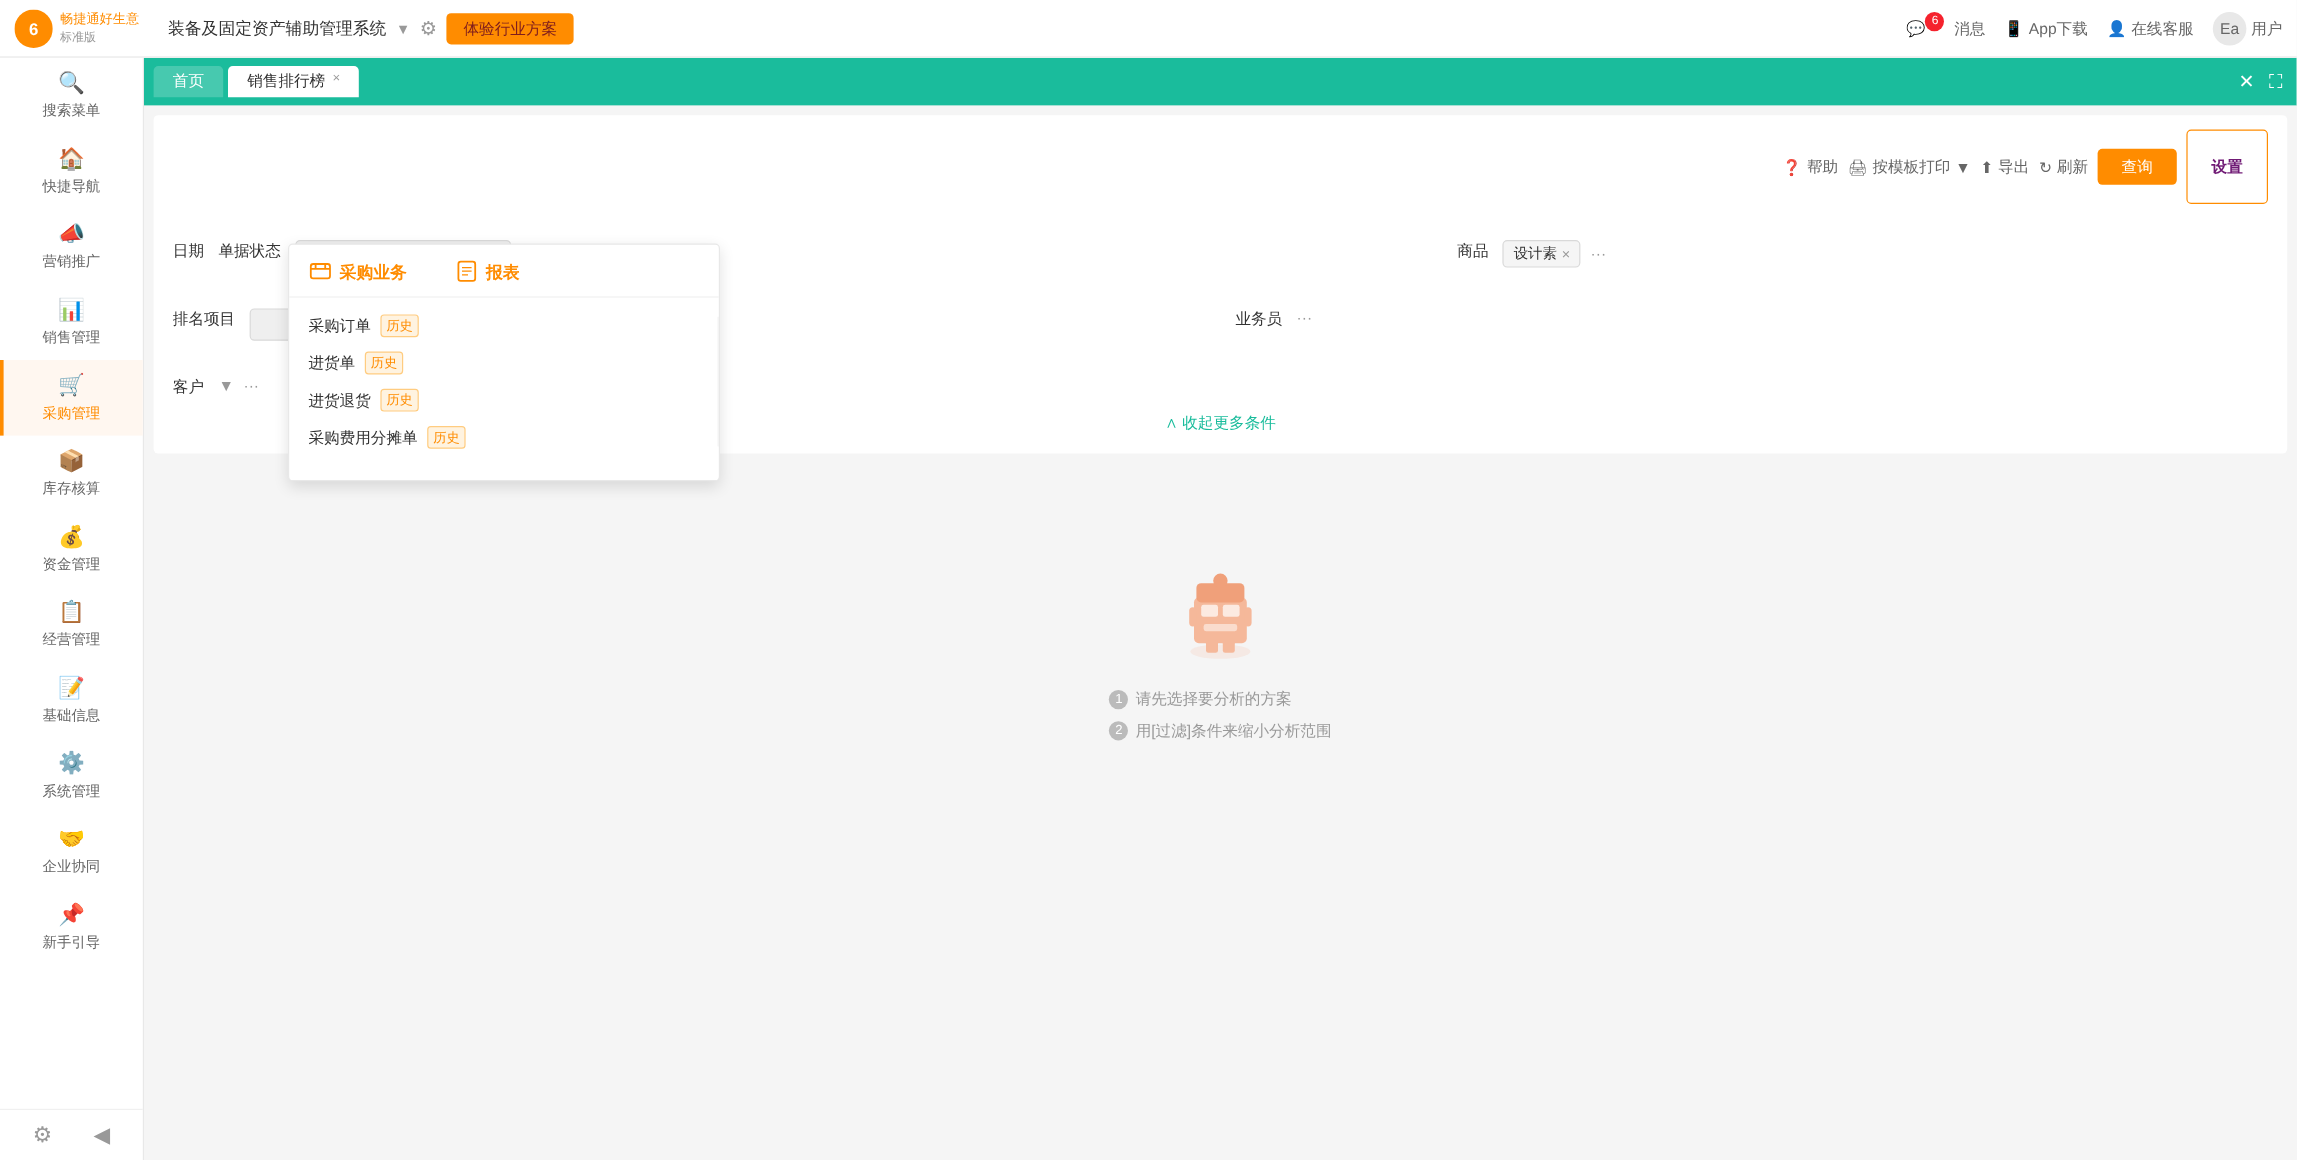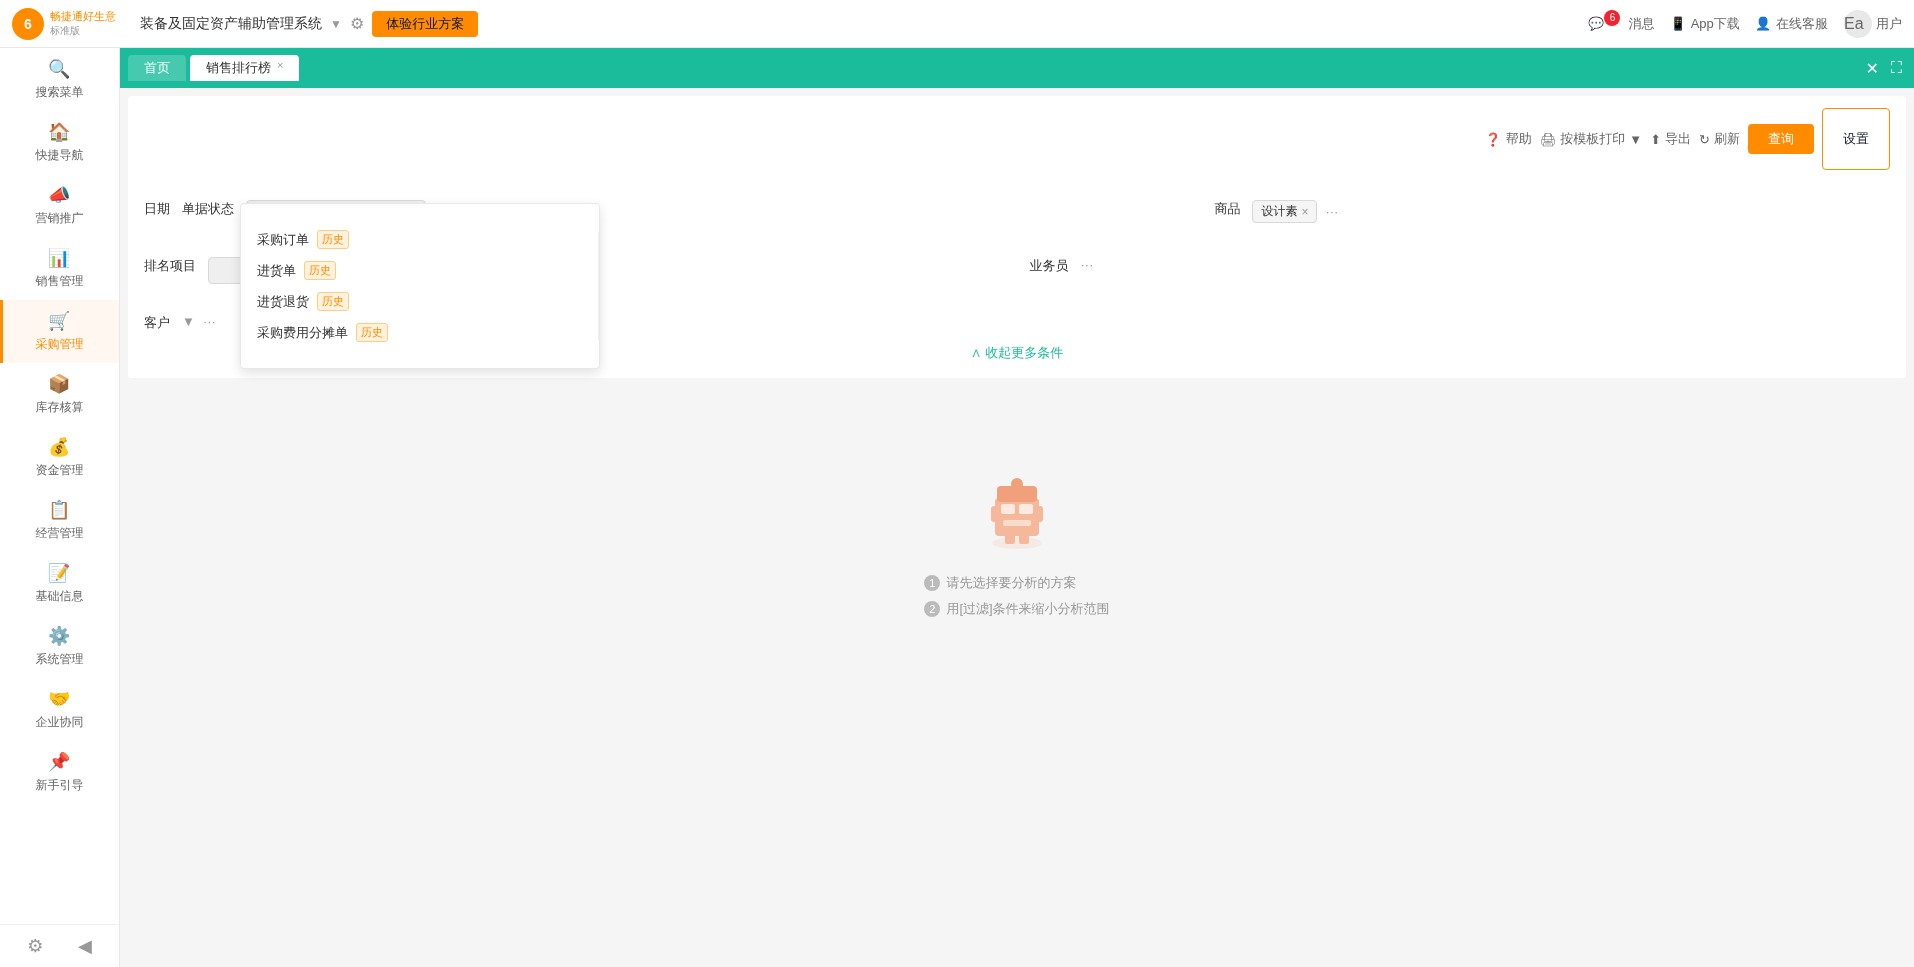--- a/index.html
+++ b/index.html
@@ -52,21 +52,21 @@
       font-size: 12px;
       cursor: pointer;
     }
     .gear-btn {
       color: #999;
       font-size: 16px;
       cursor: pointer;
     }
     .industry-btn {
       background: #ff8c00;
-      color: #0f172a;
+      color: #7f1d1d;
       border: none;
       padding: 4px 14px;
       border-radius: 4px;
       font-size: 13px;
       cursor: pointer;
     }
     .header-right {
       display: flex;
       align-items: center;
       gap: 16px;
@@ -93,22 +93,22 @@
       top: -6px;
       left: -4px;
     }
     .avatar-circle {
       width: 28px;
       height: 28px;
       background: #e8e8e8;
       border-radius: 50%;
       display: flex;
       align-items: center;
-      justify-content: flex-start;
-      font-size: 16px;
+      justify-content: center;
+      font-size: 13px;
       color: #666;
     }
 
     
     .main-layout {
       flex: 1;
       display: flex;
       overflow: hidden;
     }
 
@@ -242,26 +242,27 @@
       color: #fff;
       border: none;
       padding: 6px 20px;
       border-radius: 4px;
       font-size: 13px;
       cursor: pointer;
       text-align: center;
     }
     .settings-btn {
       background: #fff;
-      color: #0f172a;
+      color: #701a75;
       border: 1px solid #ff8c00;
       padding: 21px 20px;
       border-radius: 4px;
       font-size: 13px;
       cursor: pointer;
+      font-weight: bold;
     }
     .filter-row {
       display: flex;
       align-items: flex-start;
       gap: 12px;
       margin-bottom: 8px;
       margin-top: 30px;
     }
     .filter-label {
       font-size: 13px;
@@ -622,20 +623,44 @@
           <div class="empty-tip-item">
             <div class="tip-num">2</div>
             <span>用[过滤]条件来缩小分析范围</span>
           </div>
         </div>
       </div>
 
     </div>
 
     <div class="dropdown-menu">
+      <div class="menu-header">
+        <div class="menu-section-title orange">
+          <span>
+            <svg width="20" height="20" viewBox="0 0 20 20">
+                <rect x="2" y="4" width="16" height="12" rx="2" fill="none" stroke="#ff8c00" stroke-width="1.5"></rect>
+                <line x1="2" y1="8" x2="18" y2="8" stroke="#ff8c00" stroke-width="1.5"></line>
+                <line x1="6" y1="4" x2="6" y2="8" stroke="#ff8c00" stroke-width="1.5"></line>
+                <line x1="14" y1="4" x2="14" y2="8" stroke="#ff8c00" stroke-width="1.5"></line>
+              </svg>
+          </span>
+          <span>采购业务</span>
+        </div>
+        <div class="menu-section-title" style="color:#ff8c00;">
+          <span>
+            <svg width="20" height="20" viewBox="0 0 20 20">
+                <rect x="3" y="2" width="14" height="16" rx="2" fill="none" stroke="#ff8c00" stroke-width="1.5"></rect>
+                <line x1="6" y1="7" x2="14" y2="7" stroke="#ff8c00" stroke-width="1"></line>
+                <line x1="6" y1="10" x2="14" y2="10" stroke="#ff8c00" stroke-width="1"></line>
+                <line x1="6" y1="13" x2="11" y2="13" stroke="#ff8c00" stroke-width="1"></line>
+              </svg>
+          </span>
+          <span>报表</span>
+        </div>
+      </div>
       <div class="menu-columns">
         <div class="menu-col">
           <div class="menu-item">
             <span>采购订单</span>
             <span class="history-badge">历史</span>
           </div>
           <div class="menu-item">
             <span>进货单</span>
             <span class="history-badge">历史</span>
           </div>

